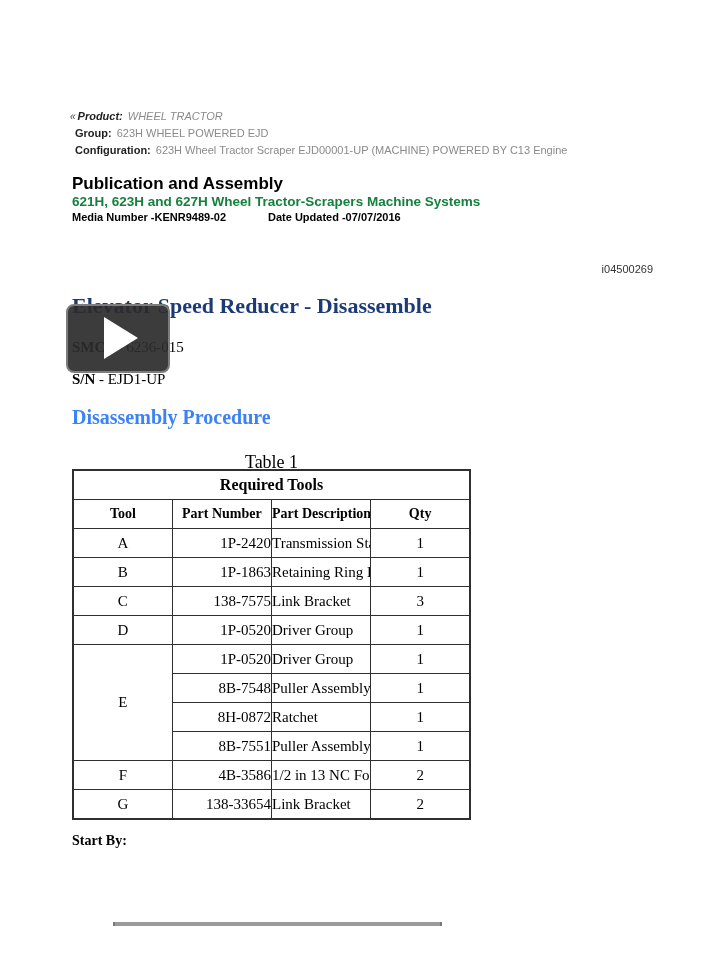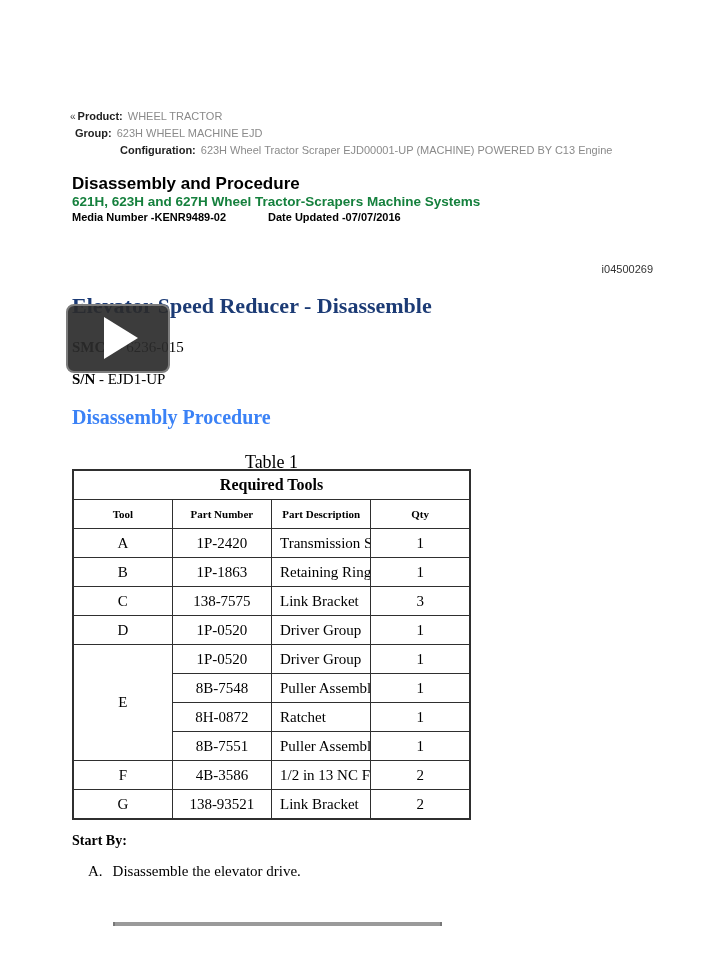--- a/index.html
+++ b/index.html
@@ -80,58 +80,58 @@
     position:absolute;left:72px;top:469px;
     border-collapse:collapse;
     border:2px solid #2f2f2f;
     font-size:15px;
     table-layout:fixed;
     width:399px;
   }
   table.req td,table.req th{
     border:1px solid #2f2f2f;
     height:28px;
-    padding:0 8px;
+    padding:0 0;
     overflow:hidden;
     white-space:nowrap;
   }
   .tbl-title-cell{text-align:center;font-weight:bold;font-size:16px;}
-  th.col-h{font-weight:bold;font-size:11px;text-align:center;}
+  th.col-h{font-weight:bold;font-size:14px;text-align:center;}
   td.tool-cell{text-align:center;width:38px;}
-  td.part-cell{text-align:center;width:98px;}
+  td.part-cell{text-align:right;width:98px;}
   td.desc-cell{text-align:left;width:163px;}
   td.qty-cell{text-align:center;width:36px;}
   
   .start-by{position:absolute;left:72px;top:833px;font-size:14px;font-weight:bold;font-family:Liberation Serif, serif;}
   .step-line{position:absolute;left:88px;top:863px;font-size:15px;}
   .step-line .letter{margin-right:10px;}
   .divider{
     position:absolute;left:113px;top:922px;width:329px;height:4px;
     background:#9a9a9a;
     border-left:2px solid #787878;
     border-right:2px solid #787878;
     box-sizing:border-box;
   }
 </style>
 </head>
 <body>
 
 <div class="page">
 
-  <div class="meta-row" style="left:70px;top:110px;">
+  <div class="meta-row" style="left:70px;top:110px;font-style:italic;">
     <span class="collapse">«</span><span class="lbl">Product:</span><span class="val">WHEEL TRACTOR</span>
   </div>
   <div class="meta-row" style="left:75px;top:127px;">
-    <span class="lbl">Group:</span><span class="val">623H WHEEL MACHINE EJD</span>
-  </div>
-  <div class="meta-row" style="left:75px;top:144px;margin-left:45px;">
+    <span class="lbl">Group:</span><span class="val">623H WHEEL POWERED EJD</span>
+  </div>
+  <div class="meta-row" style="left:75px;top:144px;">
     <span class="lbl">Configuration:</span><span class="val">623H Wheel Tractor Scraper EJD00001-UP (MACHINE) POWERED BY C13 Engine</span>
   </div>
 
-  <div class="doc-title">Disassembly and Procedure</div>
+  <div class="doc-title">Publication and Assembly</div>
   <div class="doc-subtitle">621H, 623H and 627H Wheel Tractor-Scrapers Machine Systems</div>
 
   <div class="media-grid">
     <span>Media Number -KENR9489-02</span>
     <span>Date Updated -07/07/2016</span>
   </div>
 
   <div class="id-code">i04500269</div>
 
   <div class="article-title">Elevator Speed Reducer - Disassemble</div>
@@ -209,27 +209,24 @@
           <td class="qty-cell">1</td>
         </tr>
         <tr>
           <td rowspan="1" class="tool-cell">F</td>
           <td class="part-cell">4B-3586</td>
           <td class="desc-cell">1/2 in 13 NC Forcing Bolt</td>
           <td class="qty-cell">2</td>
         </tr>
         <tr>
           <td rowspan="1" class="tool-cell">G</td>
-          <td class="part-cell">138-93521</td>
+          <td class="part-cell">138-33654</td>
           <td class="desc-cell">Link Bracket</td>
           <td class="qty-cell">2</td>
         </tr>
       </tbody>
   </table>
 
   <div class="start-by">Start By:</div>
-  <div class="step-line">
-    <span class="letter">A.</span><span>Disassemble the elevator drive.</span>
-  </div>
 
   <div class="divider"></div>
 
 </div>
 
 </body></html>

